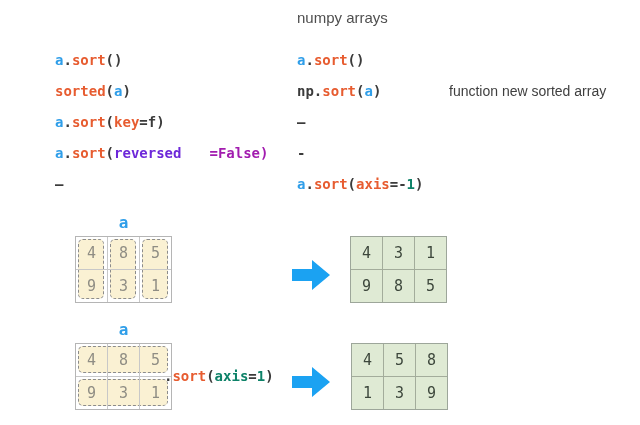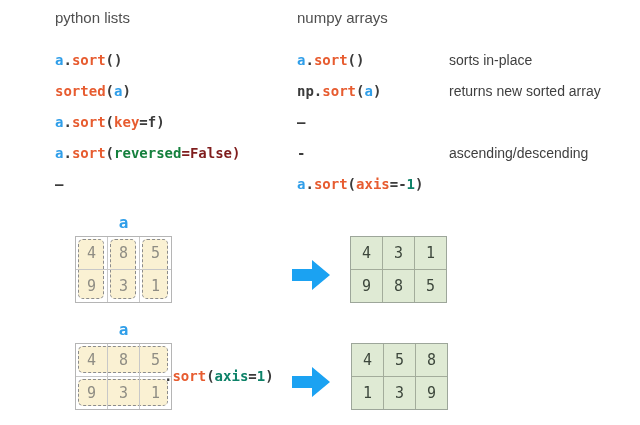--- a/index.html
+++ b/index.html
@@ -35,37 +35,34 @@
   .mat-label{position:absolute;width:97px;text-align:center;
              font-family:"DejaVu Sans Mono",monospace;font-weight:bold;font-size:16px;}
   .codebox{position:absolute;height:67px;display:flex;align-items:center;}
   .arrow{position:absolute;}
 </style>
 </head>
 <body>
 
 <div class="stage">
 
-  <div class="hdr colL abs">python lists</div>
   <div class="hdr colR abs">numpy arrays</div>
 
   <div class="code colL abs" style="top:52px"><span style="color: rgb(47, 158, 233);">a</span><span style="color: rgb(59, 59, 59);">.</span><span style="color: rgb(231, 92, 48);">sort</span><span style="color: rgb(59, 59, 59);">()</span></div>
   <div class="code colR abs" style="top:52px"><span style="color: rgb(47, 158, 233);">a</span><span style="color: rgb(59, 59, 59);">.</span><span style="color: rgb(231, 92, 48);">sort</span><span style="color: rgb(59, 59, 59);">()</span></div>
-  <div class="desc" style="top:52px">sorts in-place</div>
 
   <div class="code colR abs" style="top:83px"><span style="color: rgb(59, 59, 59);">np.</span><span style="color: rgb(231, 92, 48);">sort</span><span style="color: rgb(59, 59, 59);">(</span><span style="color: rgb(47, 158, 233);">a</span><span style="color: rgb(59, 59, 59);">)</span></div>
   <div class="code colL abs" style="top:83px"><span style="color: rgb(231, 92, 48);">sorted</span><span style="color: rgb(59, 59, 59);">(</span><span style="color: rgb(47, 158, 233);">a</span><span style="color: rgb(59, 59, 59);">)</span></div>
-  <div class="desc" style="top:83px">returns new sorted array</div>
+  <div class="desc" style="top:83px">function new sorted array</div>
 
   <div class="code colL abs" style="top:114px"><span style="color: rgb(47, 158, 233);">a</span><span style="color: rgb(59, 59, 59);">.</span><span style="color: rgb(231, 92, 48);">sort</span><span style="color: rgb(59, 59, 59);">(</span><span style="color: rgb(231, 92, 48);">key</span><span style="color: rgb(59, 59, 59);">=f)</span></div>
   <div class="code colR abs" style="top:114px"><span style="color: rgb(59, 59, 59);">–</span></div>
 
-  <div class="code colL abs" style="top:145px"><span style="color: rgb(47, 158, 233);">a</span><span style="color: rgb(59, 59, 59);">.</span><span style="color: rgb(231, 92, 48);">sort</span><span style="color: rgb(59, 59, 59);">(</span><span style="color: #15803d;">reversed</span><span style="color: #7f1d1d;">=False)</span></div>
+  <div class="code colL abs" style="top:145px"><span style="color: rgb(47, 158, 233);">a</span><span style="color: rgb(59, 59, 59);">.</span><span style="color: rgb(231, 92, 48);">sort</span><span style="color: rgb(59, 59, 59);">(</span><span style="color: #6d28d9;">reversed</span><span style="color: #a21caf; padding-left: 28px;">=False)</span></div>
   <div class="code colR abs" style="top:145px"><span style="color: rgb(59, 59, 59);">-</span></div>
-  <div class="desc" style="top:145px">ascending/descending</div>
 
   <div class="code colL abs" style="top:176px"><span style="color: rgb(59, 59, 59);">–</span></div>
   <div class="code colR abs" style="top:176px"><span style="color: rgb(47, 158, 233);">a</span><span style="color: rgb(59, 59, 59);">.</span><span style="color: rgb(231, 92, 48);">sort</span><span style="color: rgb(59, 59, 59);">(</span><span style="color: rgb(231, 92, 48);">axis</span><span style="color: rgb(59, 59, 59);">=-</span><span style="color: rgb(13, 130, 104);">1</span><span style="color: rgb(59, 59, 59);">)</span></div>
 
   <div class="mat-label" style="left: 75px; top: 213px; color: rgb(47, 158, 233);">a</div>
   <div class="matrix m-src" style="left:75px;top:236px">
     <div class="gl gl-v1"></div>
     <div class="gl gl-v2"></div>
     <div class="gl gl-h1"></div>
   <div class="cell">

